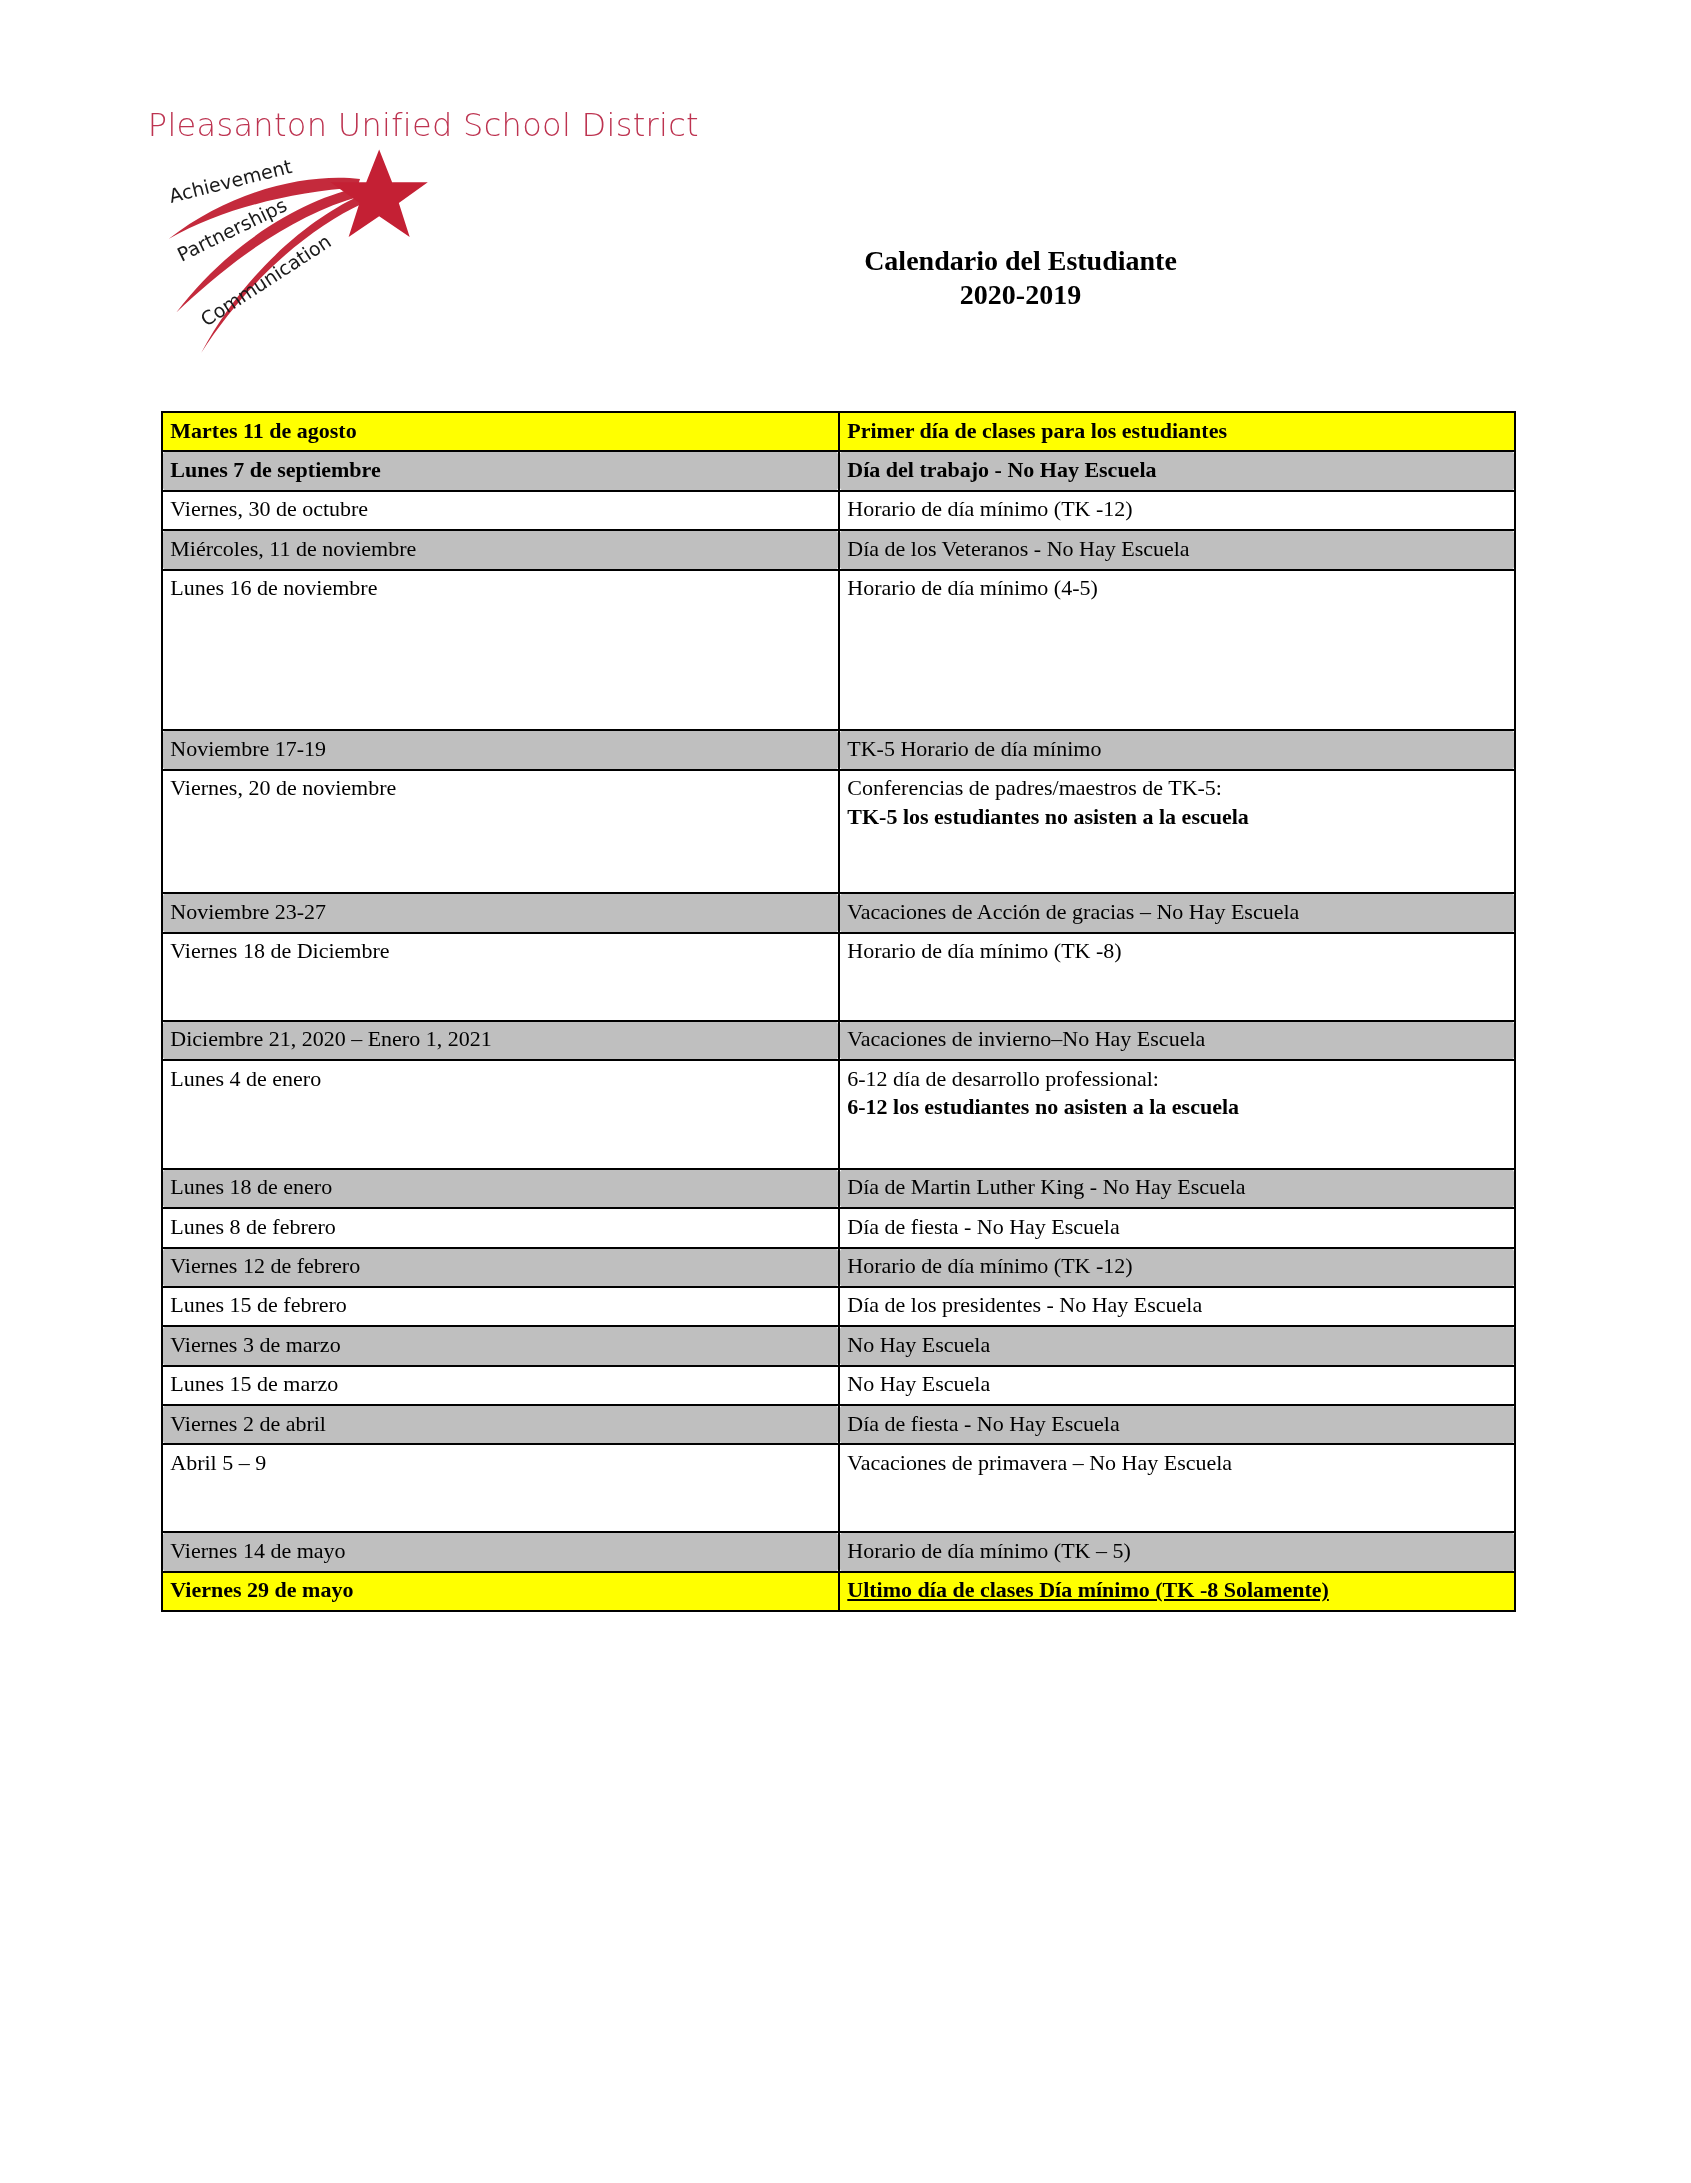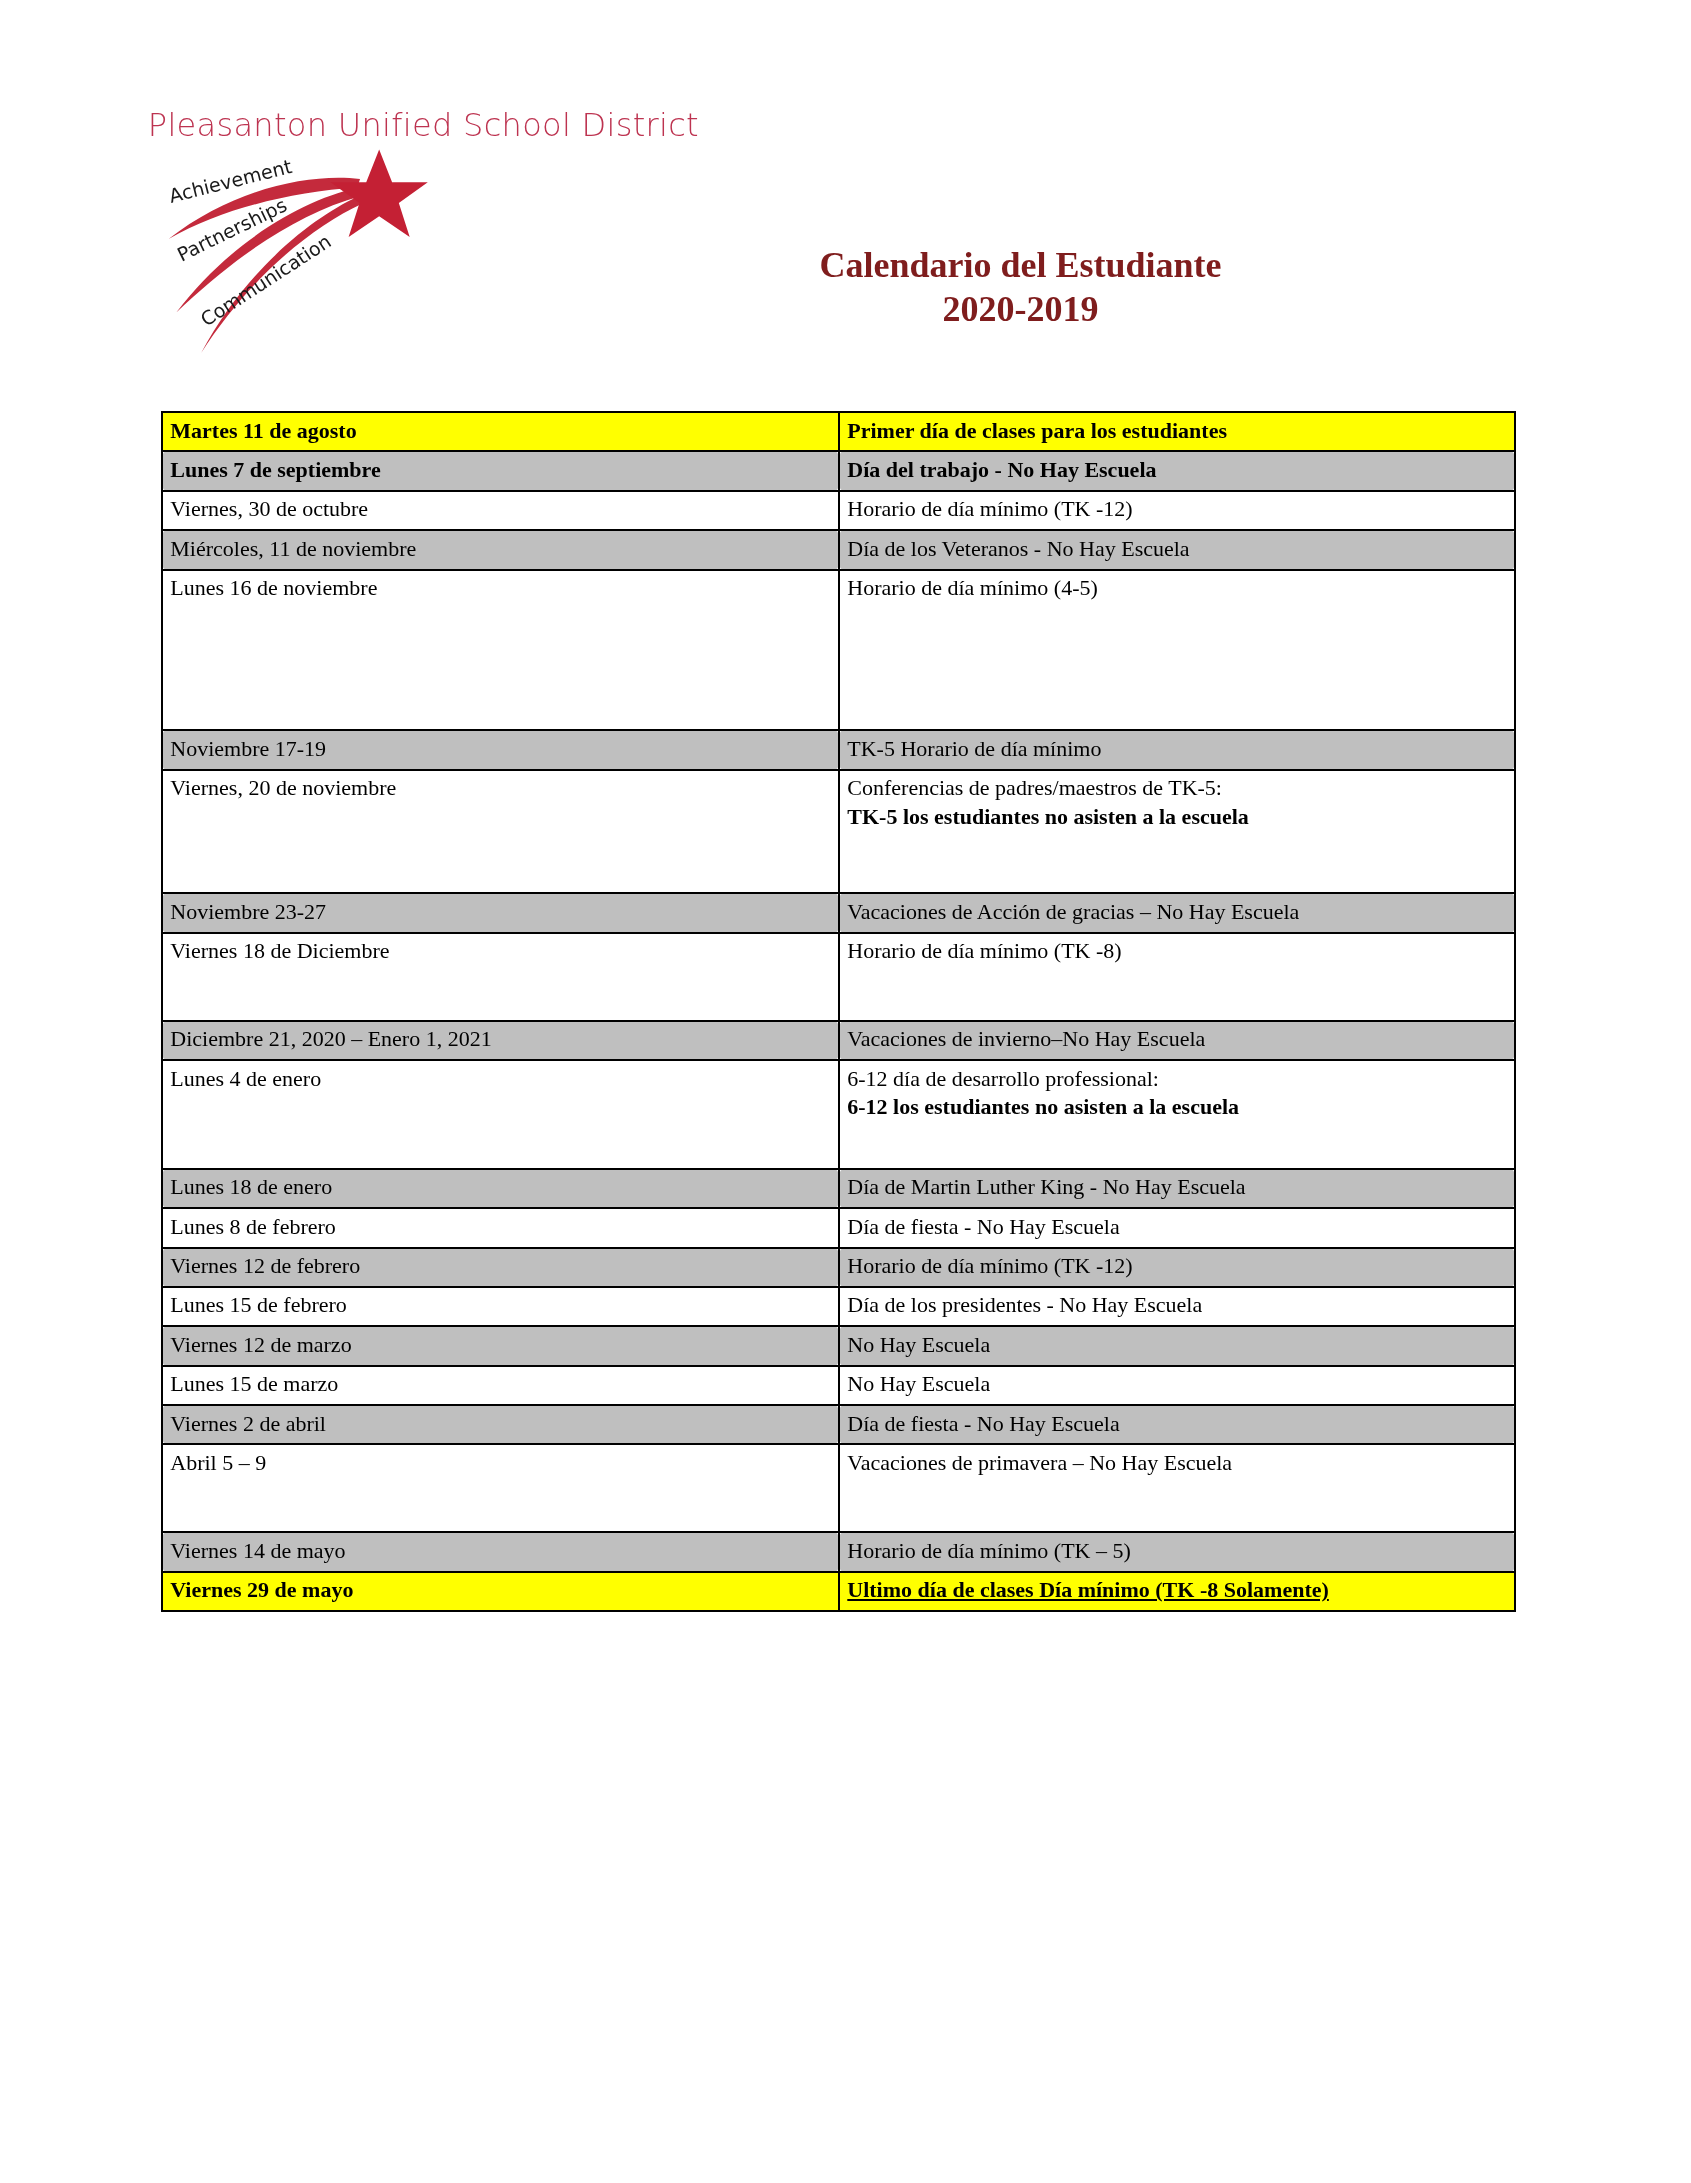--- a/index.html
+++ b/index.html
@@ -49,24 +49,24 @@
     font-weight: 400;
   }
 
   
   #doc-title {
     position: absolute;
     left: 580px;
     top: 244px;
     width: 881px;
     text-align: center;
-    font-size: 36px;
+    font-size: 28px;
     font-weight: bold;
     line-height: 1.22;
-    color: #7f1d1d;
+    color: #000000;
   }
   #doc-title .line2 { display: block; }
 
   
   #calendar-table {
     position: absolute;
     left: 161px;
     top: 411px;
     width: 1354px;
     border-collapse: collapse;
@@ -186,21 +186,21 @@
       </tr>
       <tr class="shade-gray">
         <td>Viernes 12 de febrero</td>
         <td>Horario de día mínimo (TK -12)</td>
       </tr>
       <tr class="shade-white">
         <td>Lunes 15 de febrero</td>
         <td>Día de los presidentes - No Hay Escuela</td>
       </tr>
       <tr class="shade-gray">
-        <td>Viernes 12 de marzo</td>
+        <td>Viernes 3 de marzo</td>
         <td>No Hay Escuela</td>
       </tr>
       <tr class="shade-white">
         <td>Lunes 15 de marzo</td>
         <td>No Hay Escuela</td>
       </tr>
       <tr class="shade-gray">
         <td>Viernes 2 de abril</td>
         <td>Día de fiesta - No Hay Escuela</td>
       </tr>

